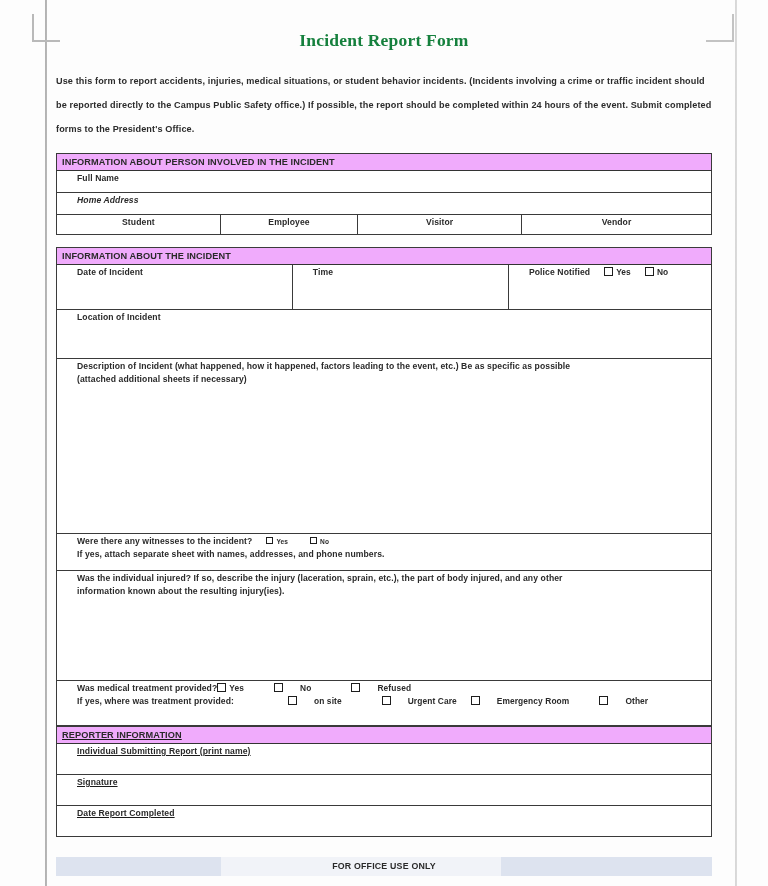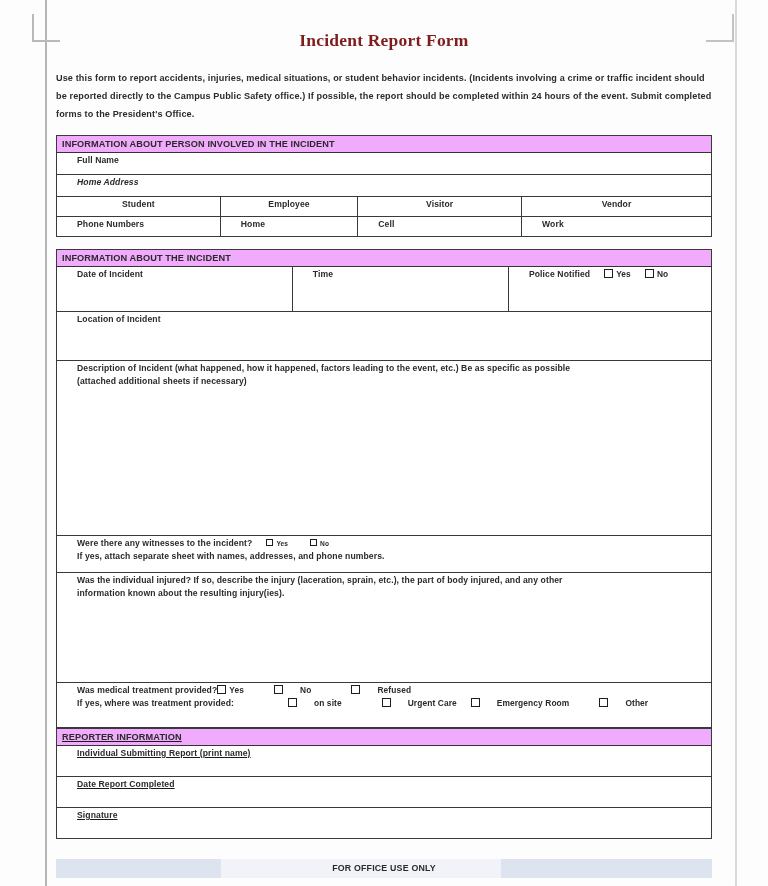--- a/index.html
+++ b/index.html
@@ -56,27 +56,27 @@
     width: 656px;
   }
 
   .doc-title {
     text-align: center;
     font-family: "Liberation Serif", serif;
     font-weight: bold;
     font-size: 17.5px;
     letter-spacing: .2px;
     margin-top: 30px;
-    color: #7f1d1d;
+    color: #15803d;
   }
 
   .intro {
     margin-top: 18px;
     font-size: 9.1px;
-    line-height: 18px;
+    line-height: 24px;
     font-weight: bold;
     color: #2b2b2b;
     text-align: left;
     letter-spacing: .12px;
     filter: blur(.22px);
   }
 
   
   .block {
     margin-top: 12px;
@@ -197,26 +197,20 @@
       </tr>
       <tr>
         <td colspan="4" class="h-addr">Home Address</td>
       </tr>
       <tr>
         <td class="ctr h-type">Student</td>
         <td class="ctr h-type">Employee</td>
         <td class="ctr h-type">Visitor</td>
         <td class="ctr h-type">Vendor</td>
       </tr>
-      <tr>
-        <td class="h-phone">Phone Numbers</td>
-        <td class="h-phone">Home</td>
-        <td class="h-phone">Cell</td>
-        <td class="h-phone">Work</td>
-      </tr>
     </tbody>
       </table>
 
     <table class="block">
       <colgroup>
         <col style="width:36%">
           <col style="width:33%">
           <col style="width:31%">
       </colgroup>
       <tbody>
@@ -262,24 +256,24 @@
 
     <table class="block reporter-block">
       <tbody>
           <tr class="sec-head">
         <td>REPORTER INFORMATION</td>
       </tr>
       <tr>
         <td class="h-rep">Individual Submitting Report (print name)</td>
       </tr>
       <tr>
+        <td class="h-sig">Signature</td>
+      </tr>
+      <tr>
         <td class="h-drc">Date Report Completed</td>
-      </tr>
-      <tr>
-        <td class="h-sig">Signature</td>
       </tr>
     </tbody>
       </table>
 
     <div class="office-bar-wrap">
       <div class="office-bar">
         <div class="office-bar-notch"></div>
         <span>FOR OFFICE USE ONLY</span>
       </div>
     </div>

